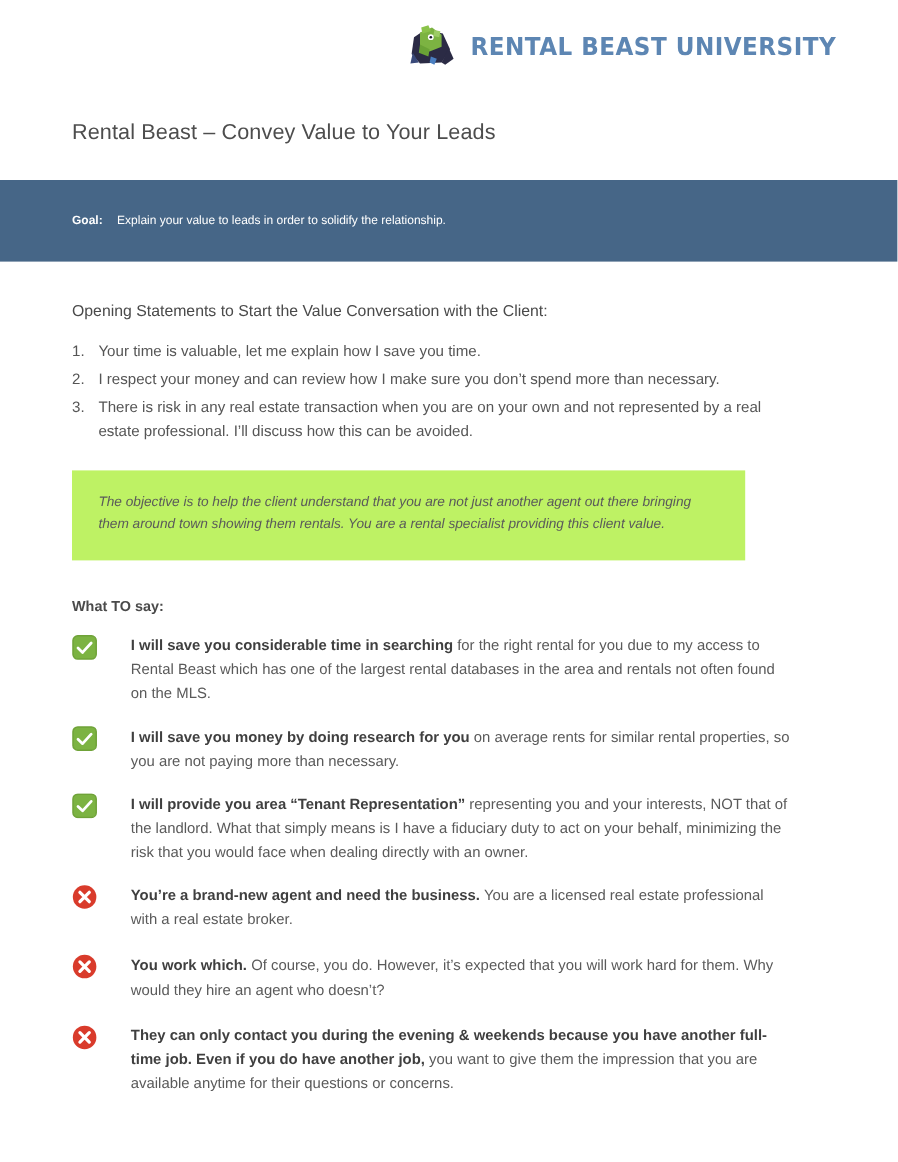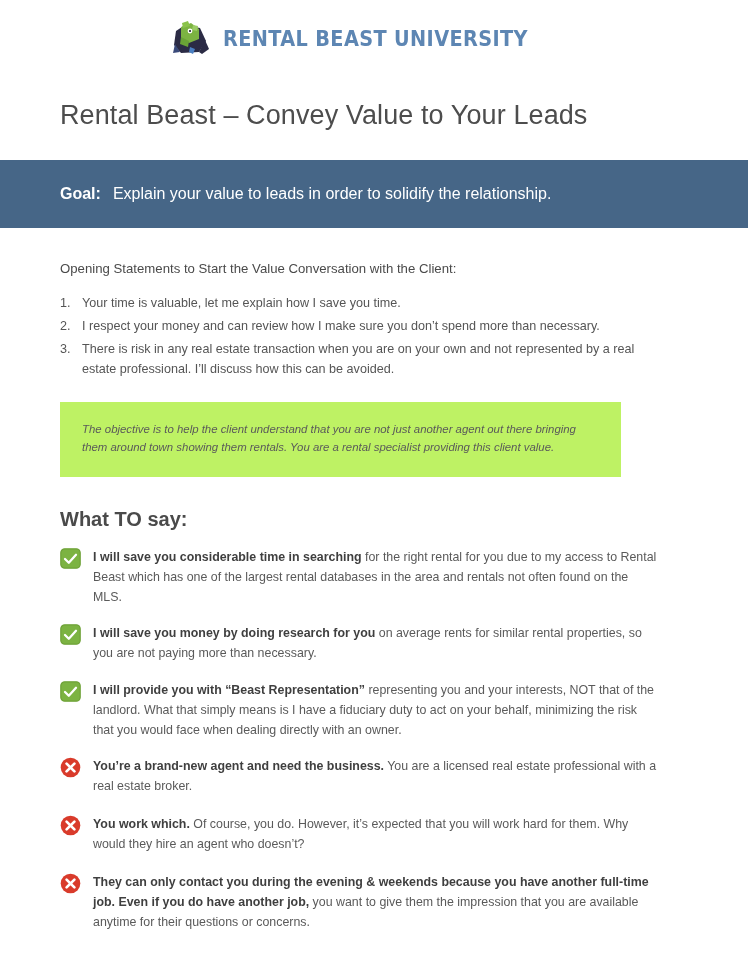--- a/index.html
+++ b/index.html
@@ -15,21 +15,21 @@
     color: #4a4a4a;
     overflow: hidden;
     position: relative;
   }
 
   
   .header {
     height: 78px;
     display: flex;
     align-items: center;
-    justify-content: center;
+    justify-content: flex-end;
     padding: 0 32px 0 0;
   }
   .logo-lockup {
     display: flex;
     align-items: center;
     gap: 10px;
   }
   .logo-mark {
     width: 44px;
     height: 40px;
@@ -42,38 +42,38 @@
     font-size: 20.5px;
     letter-spacing: 0.4px;
     color: #5d86b3;
     white-space: nowrap;
     transform: scaleX(0.94);
     transform-origin: left center;
   }
 
   
   .page-title {
-    font-size: 27px;
+    font-size: 18px;
     font-weight: normal;
     color: #4d4d4d;
     margin: 22px 0 0 60px;
     letter-spacing: 0.1px;
   }
 
   
   .goal-band {
     margin-top: 29px;
     width: 100%;
     background: #466687;
     color: #ffffff;
     height: 68px;
     display: flex;
     align-items: center;
     padding-left: 60px;
-    font-size: 16px;
+    font-size: 10px;
   }
   .goal-label {
     font-weight: bold;
     margin-right: 12px;
   }
   .goal-text { font-weight: normal; }
 
   
   .content {
     padding: 0 0 0 60px;
@@ -112,34 +112,35 @@
     background: #bef264;
     padding: 18px 22px 20px 22px;
     font-size: 11.4px;
     line-height: 1.62;
     color: #5a5a5a;
     font-style: italic;
   }
 
   
   .section-heading {
-    font-size: 20px;
+    font-size: 12px;
     font-weight: bold;
     color: #4a4a4a;
     margin-top: 31px;
   }
   .section-heading.not-say { margin-top: 36px; }
 
   
   .bullets { margin-top: 16px; }
   .bullet-row {
     display: flex;
     align-items: flex-start;
     margin-bottom: 16px;
     max-width: 600px;
+    gap: 16px;
   }
   .bullet-icon {
     flex: none;
     width: 21px;
     height: 21px;
     margin-right: 12px;
     margin-top: 1px;
   }
   .bullet-icon svg { display: block; width: 21px; height: 21px; }
   .bullet-text {
@@ -236,21 +237,21 @@
       <span class="bullet-text"><b>I will save you money by doing research for you</b><span> on average rents for similar rental properties, so you are not paying more than necessary.</span></span>
     </div>
 
     <div class="bullet-row">
       <span class="bullet-icon">
         <svg viewBox="0 0 21 21" xmlns="http://www.w3.org/2000/svg">
           <rect x="0.8" y="0.8" width="19.4" height="19.4" rx="4" fill="#7cb342" stroke="#6fa238" stroke-width="1.2"></rect>
           <path d="M5 11 L8.8 14.7 L16 6.8" fill="none" stroke="#ffffff" stroke-width="2.3" stroke-linecap="round" stroke-linejoin="round"></path>
         </svg>
       </span>
-      <span class="bullet-text"><b>I will provide you with “Beast Representation”</b><span> representing you and your interests, NOT that of the landlord. What that simply means is I have a fiduciary duty to act on your behalf, minimizing the risk that you would face when dealing directly with an owner.</span></span>
+      <span class="bullet-text"><b>I will provide you area “Tenant Representation”</b><span> representing you and your interests, NOT that of the landlord. What that simply means is I have a fiduciary duty to act on your behalf, minimizing the risk that you would face when dealing directly with an owner.</span></span>
     </div>
 
   </div>
 
 
   <div class="bullets nos">
 
     <div class="bullet-row">
       <span class="bullet-icon">
         <svg viewBox="0 0 21 21" xmlns="http://www.w3.org/2000/svg">

